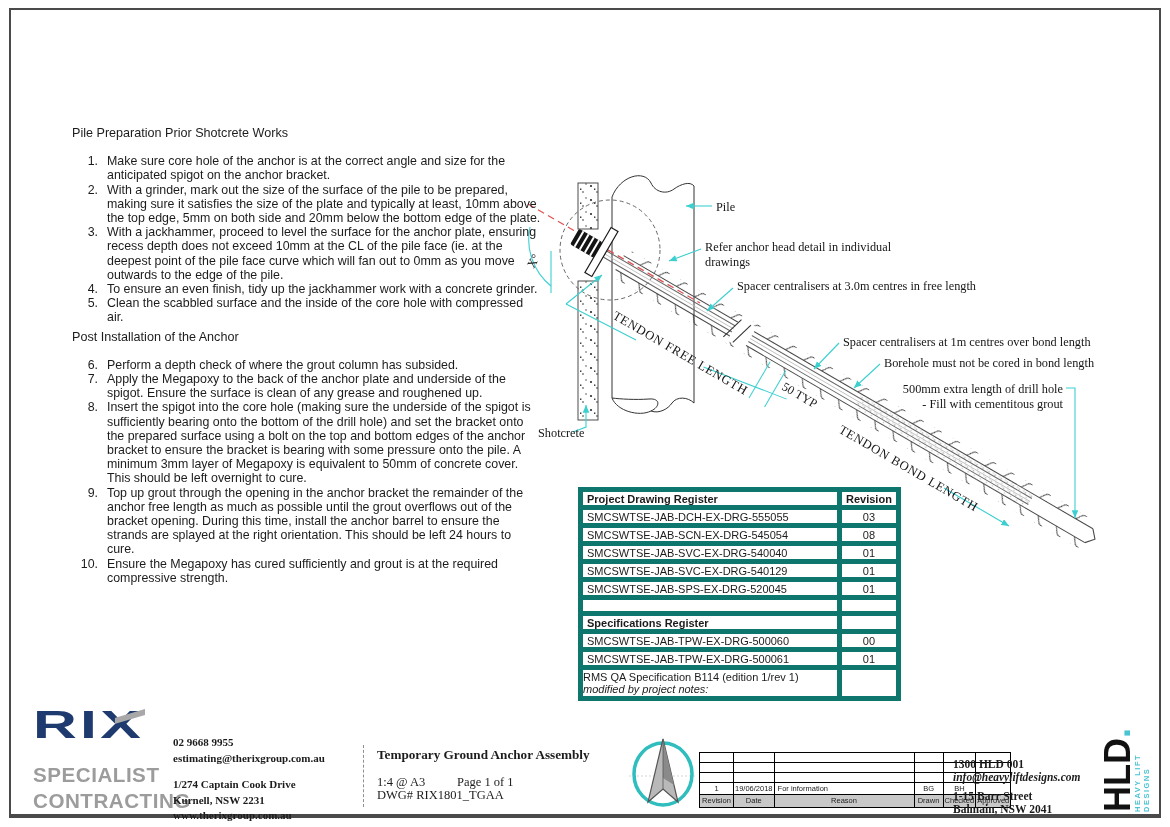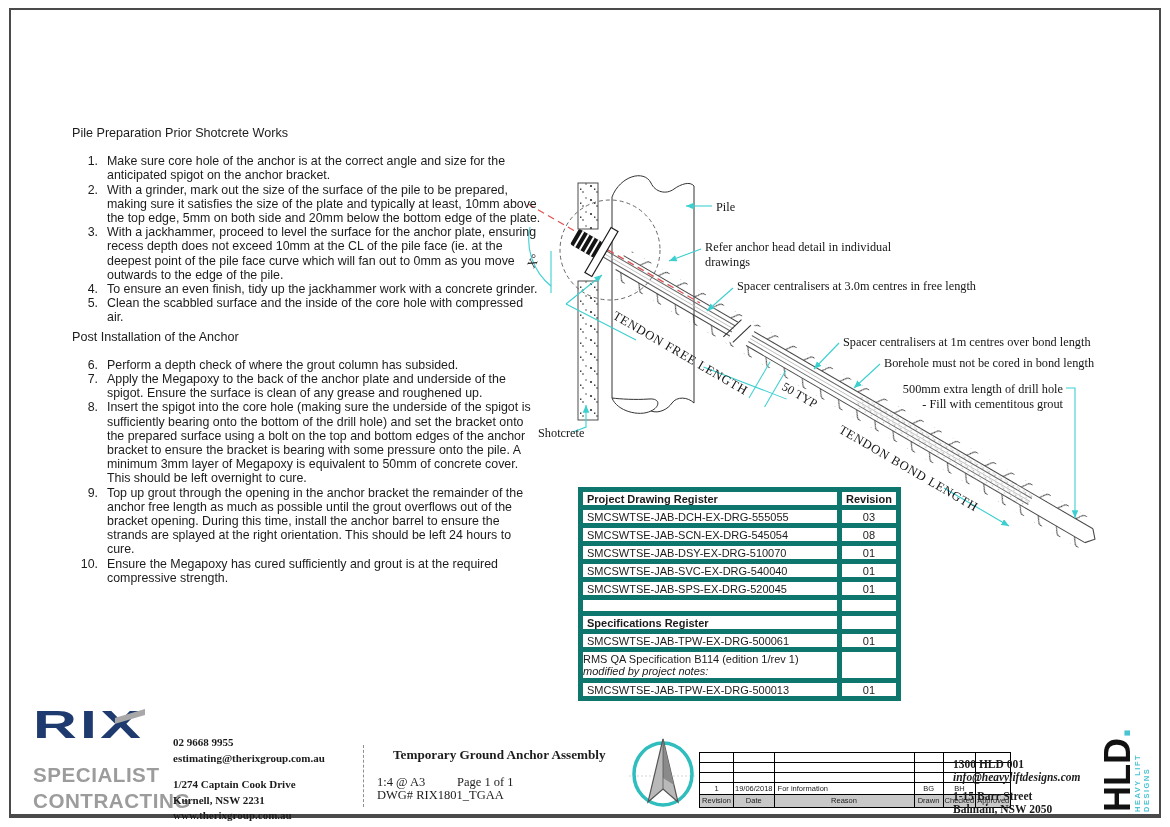--- a/index.html
+++ b/index.html
@@ -39,21 +39,21 @@
   .x-accent{position:absolute;left:51px;top:3px;width:19px;height:15px;background:#a8a8a8;
     clip-path:polygon(100% 0,100% 40%,0 100%,0 60%);}
   .rix-sub{position:absolute;left:33px;font-size:20px;font-weight:bold;color:#9c9c9c;letter-spacing:.5px;
     transform:scaleX(1.03);transform-origin:0 0;line-height:22px;z-index:2;}
   .rix-sub1{top:764px;} .rix-sub2{top:790px;}
   .rix-contact{position:absolute;left:173px;top:735px;z-index:2;
     font-family:"Liberation Serif",serif;font-weight:bold;font-size:11px;line-height:15.5px;}
   .vgap{height:11px;}
   .tb-divider{position:absolute;left:363px;top:745px;height:62px;border-left:1px dashed #909090;z-index:2;}
   .drawing-info{position:absolute;left:377px;top:748px;z-index:2;font-family:"Liberation Serif",serif;font-size:12.5px;line-height:13.5px;}
-  .drawing-info .dt{font-weight:bold;font-size:13.2px;margin:0 0 14px 16px;}
+  .drawing-info .dt{font-weight:bold;font-size:13.2px;margin:0 0 14px 0;}
   .drawing-info .scale-row{display:flex;}
   .drawing-info .scale-row .scale{width:80px;}
   .compass{position:absolute;left:627px;top:736px;z-index:2;}
   .rev-table{position:absolute;left:699px;top:752px;z-index:2;}
   .rev-table table{border-collapse:collapse;font-size:7.5px;}
   .rev-table td{border:1px solid #000;text-align:center;padding:0 1px;height:9px;line-height:9px;background:#fff;}
   .rev-table tr.data td{height:11px;line-height:11px;}
   .rev-table tr.data td:nth-child(3){text-align:left;padding-left:3px;}
   .rev-table tr.rhead td{height:12px;line-height:12px;background:#c8c8c8;}
   .hld-contact{position:absolute;left:953px;top:758px;width:140px;text-align:left;z-index:2;
@@ -253,61 +253,61 @@
         <tr>
           <td class="c-text"><span>SMCSWTSE-JAB-DCH-EX-DRG-555055</span><i></i></td>
           <td class="c-rev">03</td>
         </tr>
 
         <tr>
           <td class="c-text"><span>SMCSWTSE-JAB-SCN-EX-DRG-545054</span><i></i></td>
           <td class="c-rev">08</td>
         </tr>
 
-        <tr>
-          <td class="c-text"><span>SMCSWTSE-JAB-DSY-EX-DRG-510070</span><i></i></td>
-          <td class="c-rev">01</td>
-        </tr>
 
         <tr>
           <td class="c-text"><span>SMCSWTSE-JAB-SVC-EX-DRG-540040</span><i></i></td>
           <td class="c-rev">01</td>
         </tr>
 
+        <tr>
+          <td class="c-text"><span>SMCSWTSE-JAB-SVC-EX-DRG-540129</span><i></i></td>
+          <td class="c-rev">01</td>
+        </tr>
 
         <tr>
           <td class="c-text"><span>SMCSWTSE-JAB-SPS-EX-DRG-520045</span><i></i></td>
           <td class="c-rev">01</td>
         </tr>
 
         <tr class="spacer">
           <td class="c-text"><span></span><i></i></td>
           <td class="c-rev"></td>
         </tr>
 
         <tr class="hdr">
           <td class="c-text"><span>Specifications Register</span><i></i></td>
           <td class="c-rev"></td>
         </tr>
 
+        <tr>
+          <td class="c-text"><span>SMCSWTSE-JAB-TPW-EX-DRG-500060</span><i></i></td>
+          <td class="c-rev">00</td>
+        </tr>
 
         <tr>
           <td class="c-text"><span>SMCSWTSE-JAB-TPW-EX-DRG-500061</span><i></i></td>
           <td class="c-rev">01</td>
         </tr>
 
         <tr class="note">
           <td class="c-text"><span>RMS QA Specification B114 (edition 1/rev 1) </span><i>modified by project notes:</i></td>
           <td class="c-rev"></td>
         </tr>
 
-        <tr>
-          <td class="c-text"><span>SMCSWTSE-JAB-TPW-EX-DRG-500013</span><i></i></td>
-          <td class="c-rev">01</td>
-        </tr>
       </tbody>
   </table>
 </div>
 
 <div class="rix-logo">
   <div class="rix-word">
     <span>RIX</span>
     <span class="x-accent"></span>
   </div>
 </div>
@@ -401,19 +401,19 @@
       </tr>
     </tbody>
   </table>
 </div>
 
 <div class="hld-contact">
   <div>1300 HLD 001</div>
   <div class="email">info@heavyliftdesigns.com</div>
   <div class="vgap" style="height:6px"></div>
   <div>1-15 Barr Street</div>
-  <div>Balmain, NSW 2050</div>
+  <div>Balmain, NSW 2041</div>
 </div>
 
 <div class="hld-word">
   <span>HLD</span><span class="dot">.</span>
 </div>
 <div class="hld-vert">HEAVY LIFT DESIGNS</div>
 
 </body></html>

